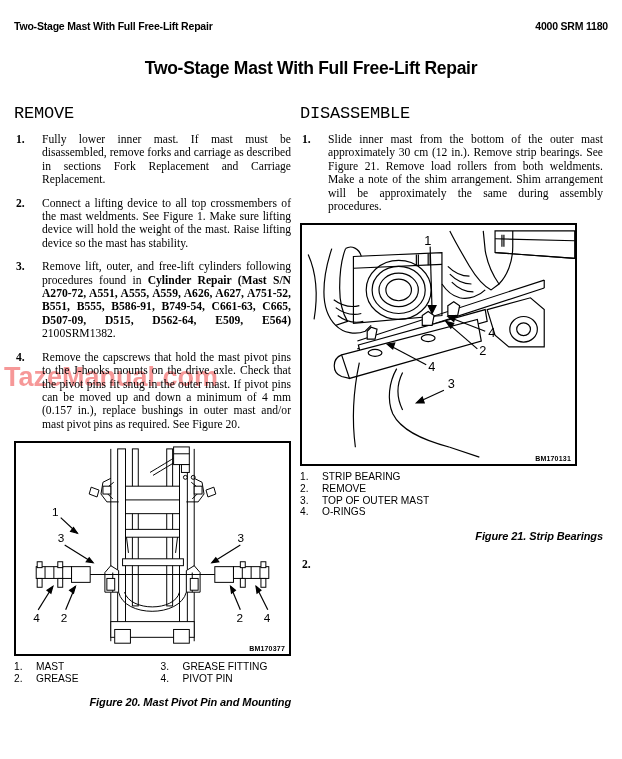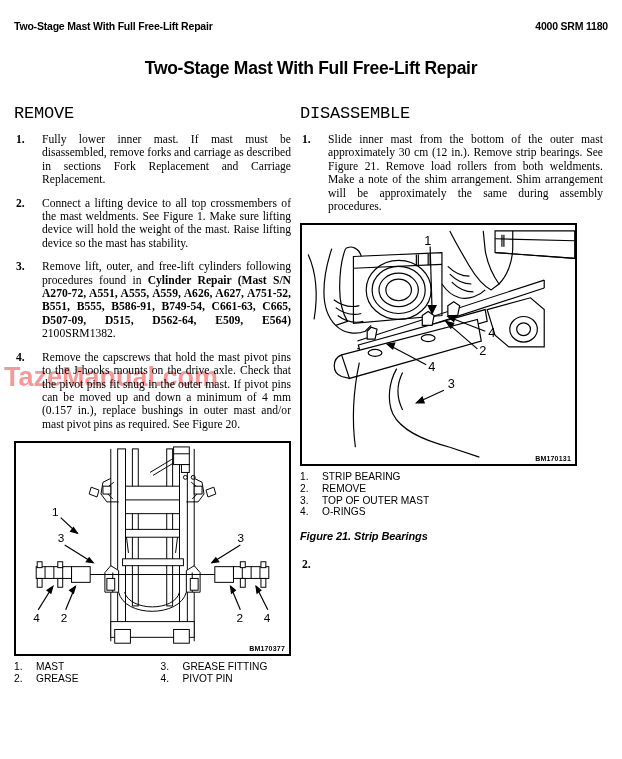--- a/index.html
+++ b/index.html
@@ -120,21 +120,21 @@
     margin-bottom: 0px;
   }
   .leg .item .n {
     width: 22px;
     flex: 0 0 22px;
   }
   .leg.two-col .item { width: 50%; box-sizing: border-box; }
   .leg.two-col .item.c2 { padding-left: 8px; }
   .leg.one-col .item { width: 100%; }
   .figcap {
-    text-align: left;
+    text-align: right;
     font-family: "Liberation Sans", sans-serif;
     font-weight: bold;
     font-style: italic;
     font-size: 11px;
     margin-top: 12px;
     letter-spacing: -0.1px;
   }
 
   
   .wm {
@@ -316,20 +316,21 @@
       <div class="item">
         <span class="n">2.</span>
         <span>GREASE</span>
       </div>
       <div class="item c2">
         <span class="n">4.</span>
         <span>PIVOT PIN</span>
       </div>
     </div>
 
+    <div class="figcap">Figure 20. Mast Pivot Pin and Mounting</div>
   </div>
 
   <div class="col col-right">
 
     <div class="sect-head">DISASSEMBLE</div>
 
     <ol class="steps">
       <li>
         <span class="num">1.</span>
         <span>Slide inner mast from the bottom of the outer mast approximately 30 cm (12 in.). Remove strip bearings. See Figure 21. Remove load rollers from both weldments. Make a note of the shim arrangement. Shim arrangement will be approximately the same during assembly procedures.</span>

